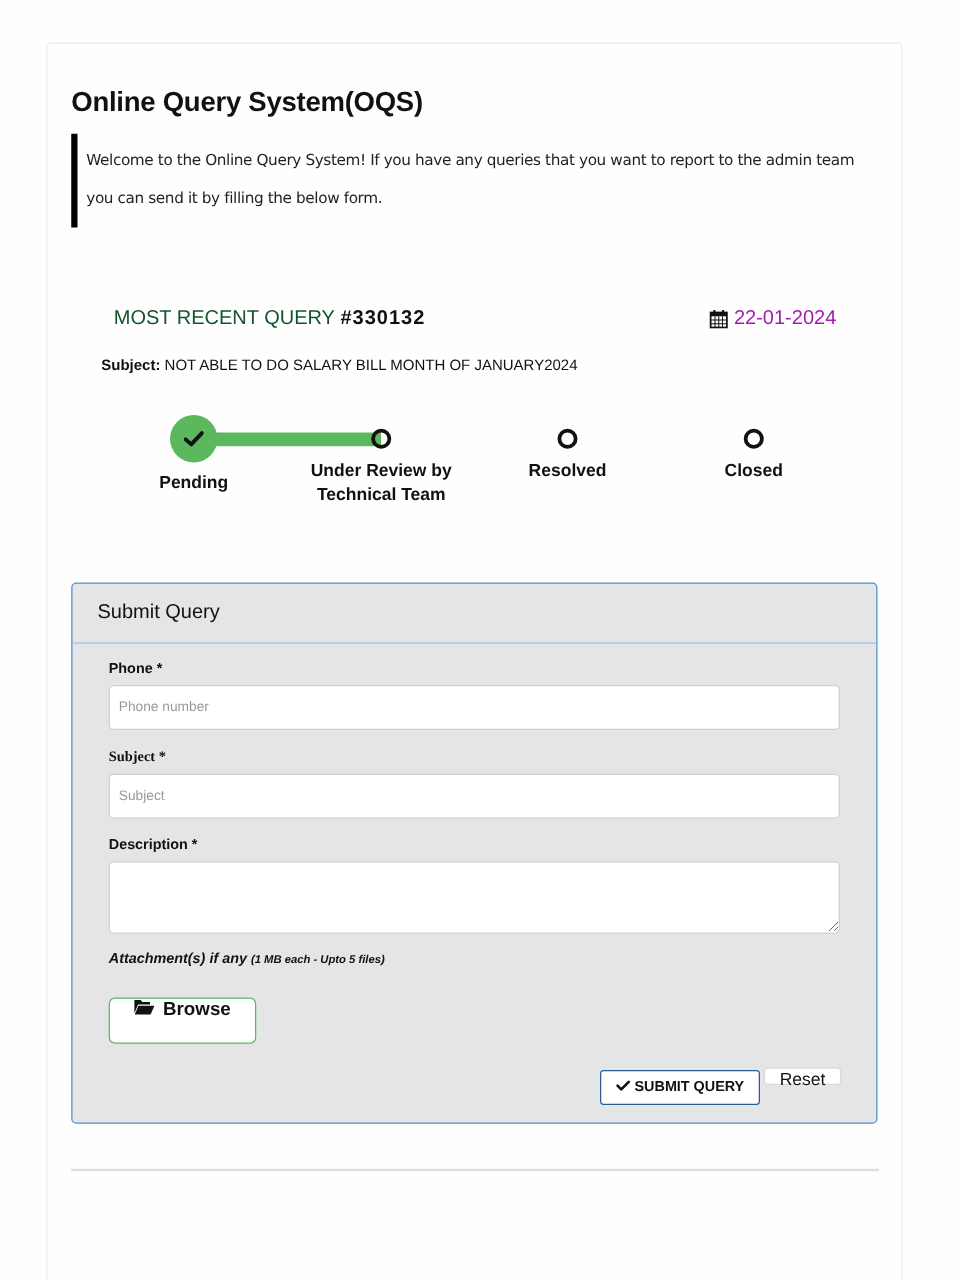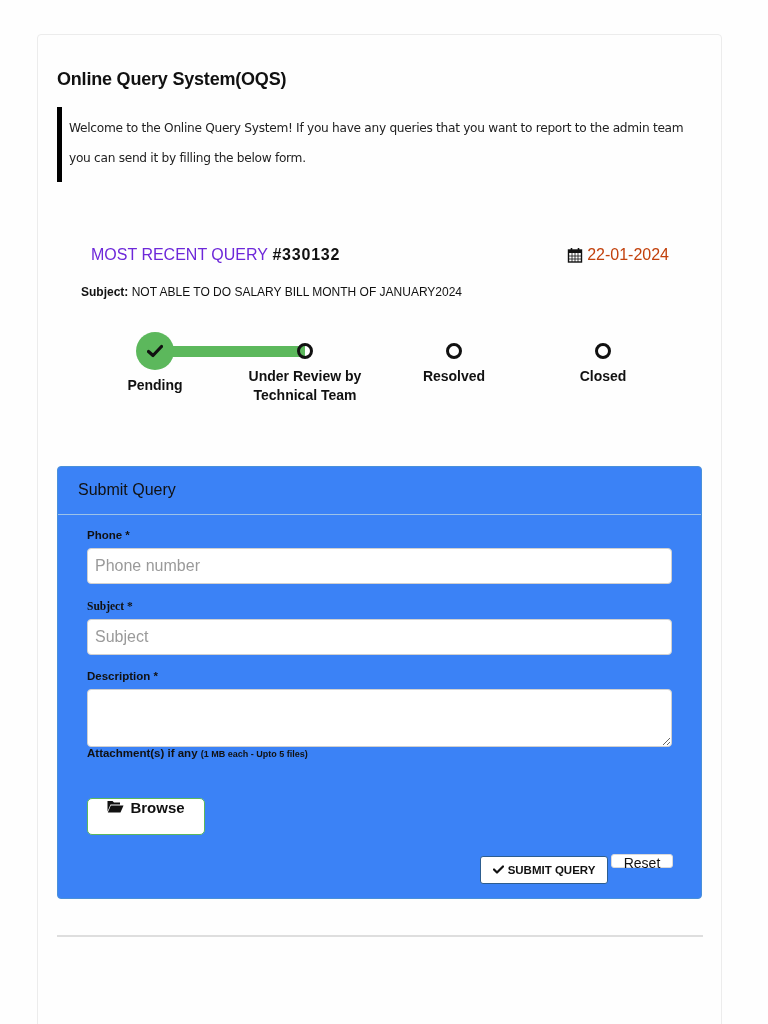--- a/index.html
+++ b/index.html
@@ -5,33 +5,33 @@
   * { box-sizing: border-box; margin: 0; padding: 0; }
   html, body { width: 768px; height: 1024px; background: #fefefe; overflow: hidden; }
   body { font-family: "Liberation Sans", sans-serif; color: #111; position: relative; }
 
   .page-card {
     position: absolute; left: 37px; top: 34px; width: 685px; height: 1000px;
     border: 1px solid #ececec; border-radius: 4px; background: #fefefe;
   }
   .title {
     position: absolute; left: 57px; top: 69px;
-    font-size: 18px; font-weight: bold; color: #111; letter-spacing: -0.2px;
+    font-size: 22px; font-weight: bold; color: #111; letter-spacing: -0.2px;
   }
   .intro {
     position: absolute; left: 57px; top: 107px; width: 650px; height: 75px;
     border-left: 5px solid #000000; padding-left: 7px;
     font-family: "DejaVu Sans", sans-serif; font-size: 12.2px; line-height: 30px; color: #222;
     padding-top: 6px; letter-spacing: -0.3px;
   }
 
   .recent-row { position: absolute; left: 91px; top: 246px; width: 578px; height: 22px; }
-  .recent-label { color: #6d28d9; font-size: 16px; }
+  .recent-label { color: #14532d; font-size: 16px; }
   .recent-id { color: #111; font-size: 16px; font-weight: bold; letter-spacing: 0.8px; }
-  .recent-date { position: absolute; right: 0; top: 0; font-size: 16px; color: #c2410c; display: flex; align-items: center; gap: 4px; }
+  .recent-date { position: absolute; right: 0; top: 0; font-size: 16px; color: #a21caf; display: flex; align-items: center; gap: 4px; }
   .cal-icon { width: 16px; height: 16px; display: inline-block; }
 
   .subject-line { position: absolute; left: 81px; top: 285px; font-size: 12px; color: #111; }
   .subject-line b { font-weight: bold; }
 
   .progress { position: absolute; left: 100px; top: 330px; width: 560px; height: 80px; }
   .bar { position: absolute; left: 55px; top: 16px; width: 150px; height: 11px; background: #5cb85c; }
   .step { position: absolute; top: 0; width: 140px; text-align: center; }
   .dot {
     margin: 0 auto; width: 16px; height: 16px; border-radius: 50%;
@@ -40,31 +40,31 @@
   .dot.done {
     width: 38px; height: 38px; border: none; background: #5cb85c; margin-top: 2px;
     display: flex; align-items: center; justify-content: center;
   }
   .dot.current { background: linear-gradient(to right, #5cb85c 50%, #fff 50%); }
   .step-label { font-size: 14px; font-weight: bold; color: #111; margin-top: 8px; line-height: 19px; }
   .step.s0 .step-label { margin-top: 6px; }
 
   .form-card {
     position: absolute; left: 57px; top: 466px; width: 645px; height: 433px;
-    border: 1px solid #4a90d9; border-radius: 4px; background: #3b82f6;
+    border: 1px solid #4a90d9; border-radius: 4px; background: #e5e5e5;
   }
   .form-header {
     height: 48px; border-bottom: 1px solid #9cc2e8; padding: 14px 0 0 20px;
     font-size: 16px; color: #111;
   }
   .form-body { position: relative; padding: 0 29px; }
   .field-label { font-size: 11.5px; font-weight: bold; color: #111; }
   .input {
     width: 585px; height: 36px; border: 1px solid #d0d0d0; border-radius: 4px;
-    font-family: "Liberation Sans", sans-serif; font-size: 16px; padding: 0 7px; color: #333; background: #fff;
+    font-family: "Liberation Sans", sans-serif; font-size: 11px; padding: 0 7px; color: #333; background: #fff;
   }
   .input::placeholder { color: #9a9a9a; }
   textarea.input { height: 58px; padding-top: 6px; resize: vertical; }
   .small-note { font-size: 9px; font-weight: bold; }
 
   .browse-btn {
     position: absolute; left: 29px; top: 269px; width: 118px; height: 37px;
     border: 1px solid #5cb85c; border-radius: 5px; background: #fff;
     font-family: "Liberation Sans", sans-serif; font-size: 15px; font-weight: bold; color: #111;
     display: flex; align-items: flex-start; justify-content: center; gap: 6px; cursor: pointer;
@@ -146,21 +146,21 @@
   <div class="form-body">
     <div class="field-label" style="margin-top:14px;">Phone *</div>
     <input class="input" style="margin-top: 7px;" type="text" placeholder="Phone number">
 
     <div class="field-label" style="margin-top:16px;font-family:Liberation Serif, serif;">Subject *</div>
     <input class="input" style="margin-top: 7px;" type="text" placeholder="Subject">
 
     <div class="field-label" style="margin-top:15px;">Description *</div>
     <textarea class="input" style="margin-top: 7px; display: block;"></textarea>
 
-    <div class="field-label" style="">
+    <div class="field-label" style="margin-top:14px;font-style:italic;">
       <span>Attachment(s) if any</span>
       <span class="small-note">(1 MB each - Upto 5 files)</span>
     </div>
 
     <button class="browse-btn">
       <span>
         <svg width="17" height="13" viewBox="0 0 17 13">
             <path d="M0.5 1 H5.5 L7 2.5 H13 V4.5 H3.5 L0.5 11.5 Z" fill="#111"></path>
             <path d="M3.8 5.5 H16.5 L13.5 12.5 H0.8 Z" fill="#111"></path>
           </svg>

